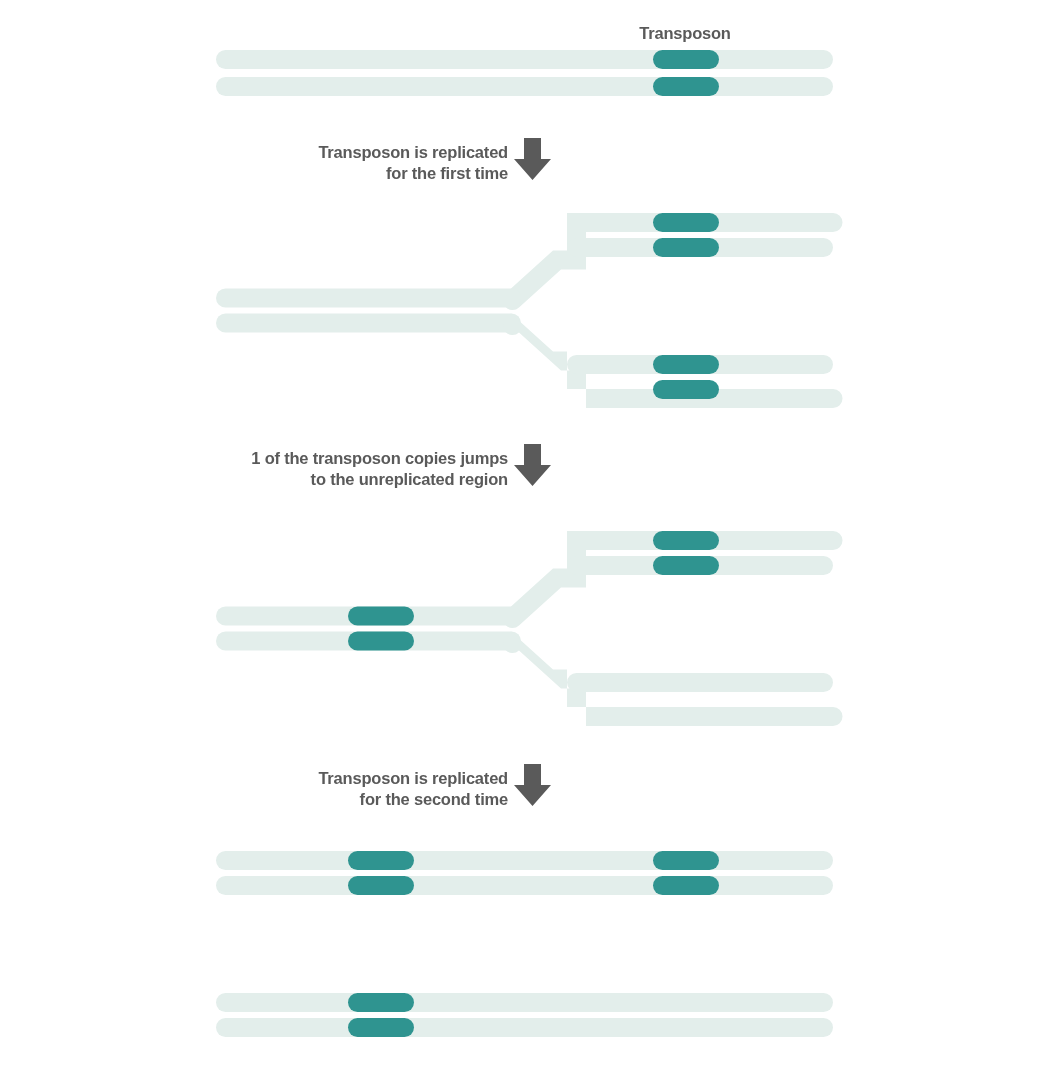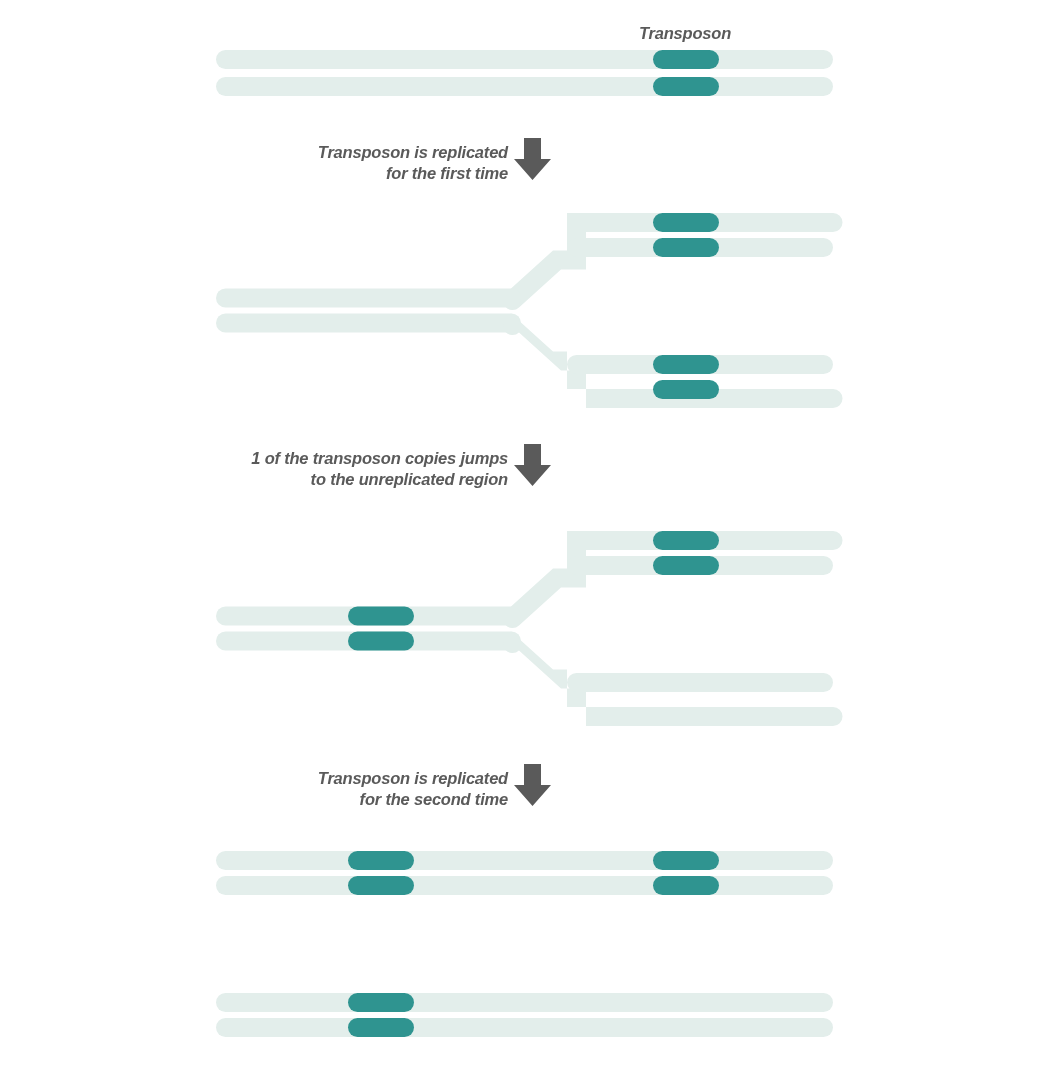--- a/index.html
+++ b/index.html
@@ -14,21 +14,20 @@
     position: relative;
     font-family: "Liberation Sans", sans-serif;
     overflow: hidden;
   }
   #diagram-root {
     position: absolute;
     left: 0;
     top: 0;
     width: 927px;
     height: 1080px;
-    font-style: italic;
   }
   svg.diagram {
     display: block;
     width: 1053px;
     height: 1080px;
   }
   text.step-label {
     font-family: "Liberation Sans", sans-serif;
     font-size: 16.5px;
     font-weight: bold;

